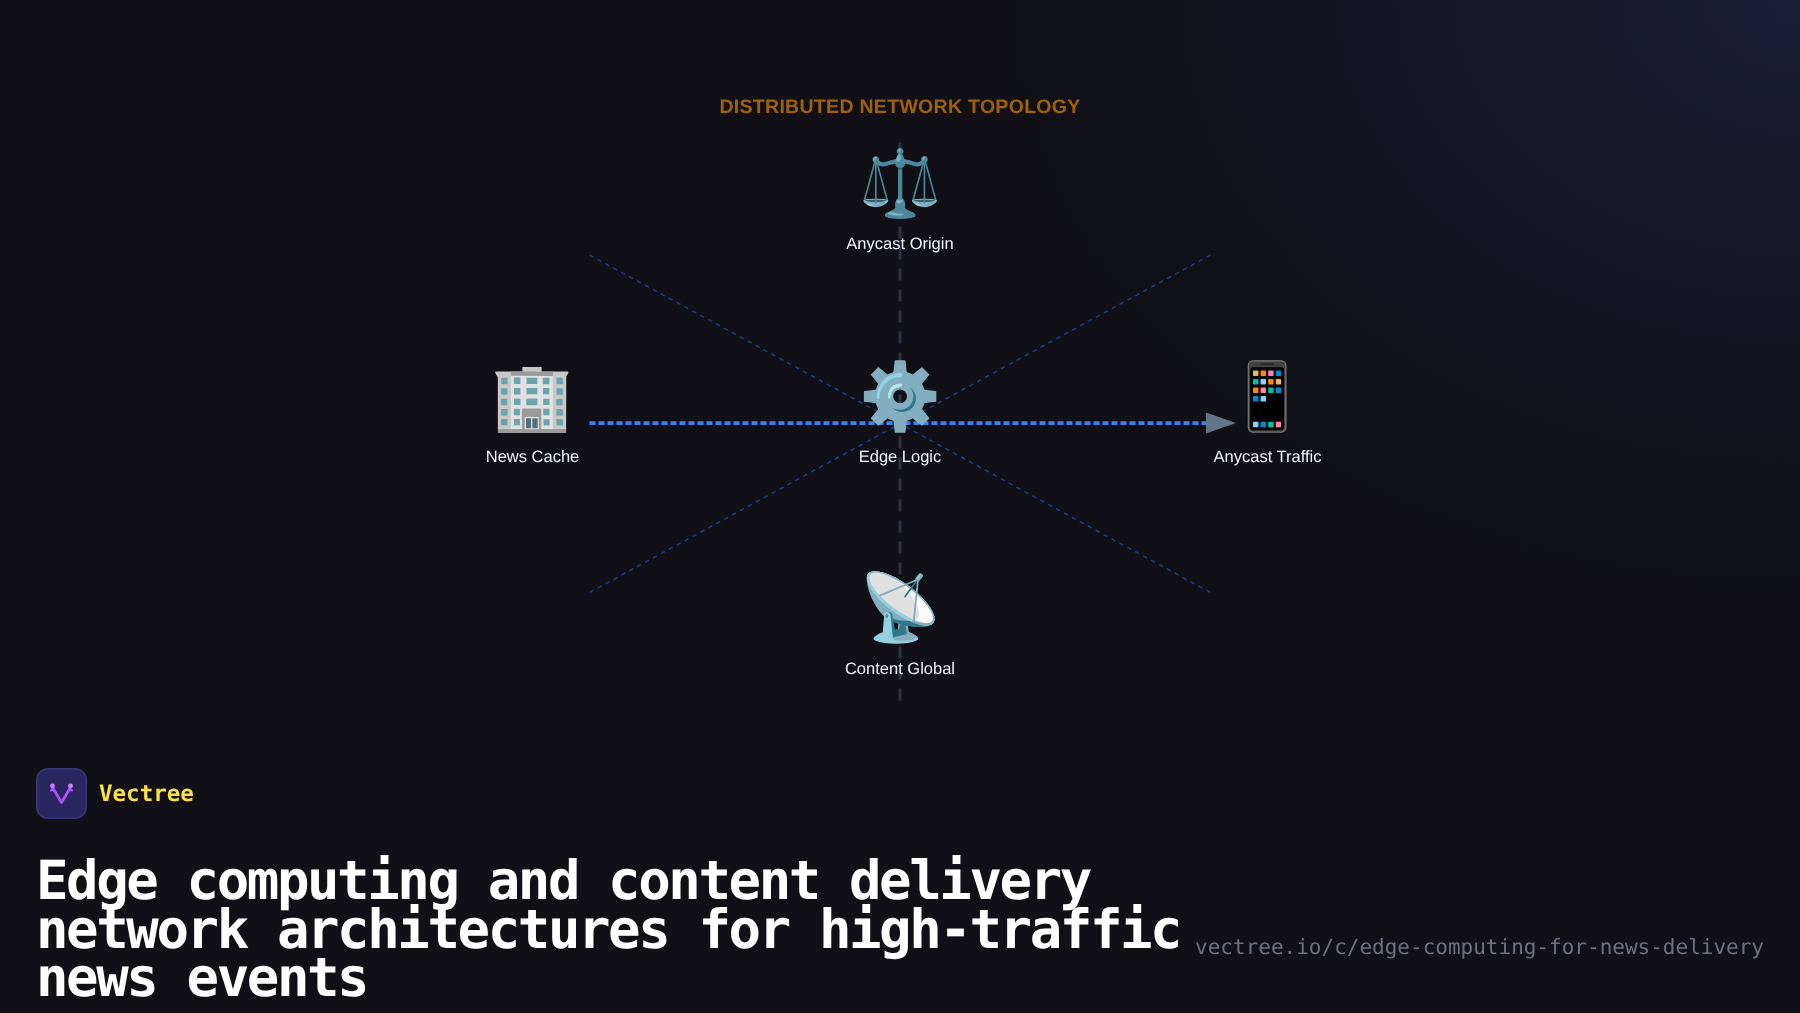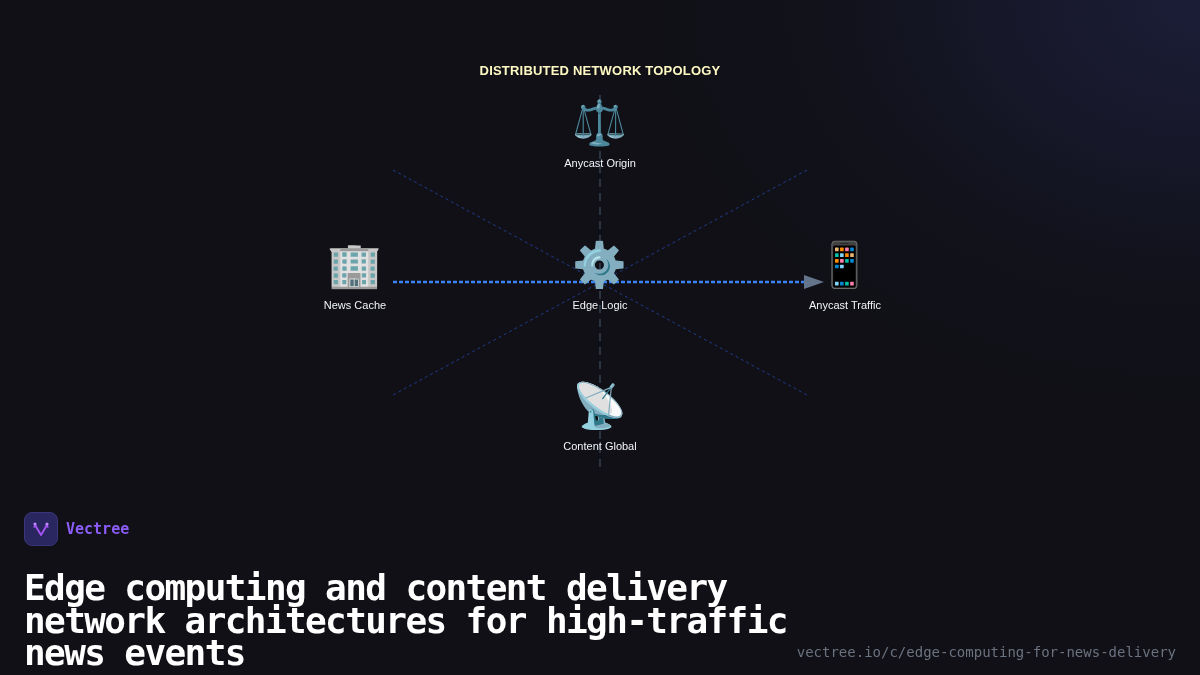--- a/index.html
+++ b/index.html
@@ -10,21 +10,21 @@
     }
     .bg-glow {
       position: absolute; inset: 0;
       background:
         radial-gradient(ellipse 700px 520px at 1200px 0px, rgba(30,32,62,0.85), rgba(20,20,36,0.35) 55%, rgba(16,16,22,0) 80%);
       pointer-events: none;
     }
     .diagram-title {
       position: absolute; left: 0; width: 1200px; top: 63px;
       text-align: center; font-size: 13px; font-weight: bold;
-      color: #fef9c3; letter-spacing: 0.2px;
+      color: #a16207; letter-spacing: 0.2px;
     }
     svg.edges { position: absolute; left: 0; top: 0; }
     .node {
       position: absolute; width: 120px; text-align: center;
       transform: translateX(-50%);
     }
     .node .glyph {
       display: block; font-size: 44px; line-height: 52px; height: 52px;
       font-family: "DejaVu Sans", sans-serif;
     }
@@ -35,30 +35,30 @@
     .brand {
       position: absolute; left: 24px; top: 512px; display: flex; align-items: center;
     }
     .brand-logo {
       width: 34px; height: 34px; border-radius: 8px;
       background: #2a2660; border: 1px solid #3b3678;
       box-sizing: border-box; display: flex; align-items: center; justify-content: center;
     }
     .brand-name {
       margin-left: 8px; font-family: "DejaVu Sans Mono", monospace;
-      font-size: 15px; font-weight: bold; color: #8b5cf6; text-align: right;
+      font-size: 15px; font-weight: bold; color: #fde047; text-align: right;
     }
     .headline {
       position: absolute; left: 24px; top: 572px; width: 800px;
       font-family: "DejaVu Sans Mono", monospace; font-weight: bold;
       font-size: 36px; line-height: 32.5px; color: #ffffff; letter-spacing: -1.6px;
       margin: 0;
     }
     .url {
-      position: absolute; right: 24px; top: 644px;
+      position: absolute; right: 24px; top: 624px;
       font-family: "DejaVu Sans Mono", monospace; font-size: 14px; color: #6b7280;
     }
   </style>
 </head>
 <body>
 
 <div class="bg-glow"></div>
 
 <div class="diagram-title">DISTRIBUTED NETWORK TOPOLOGY</div>
 

